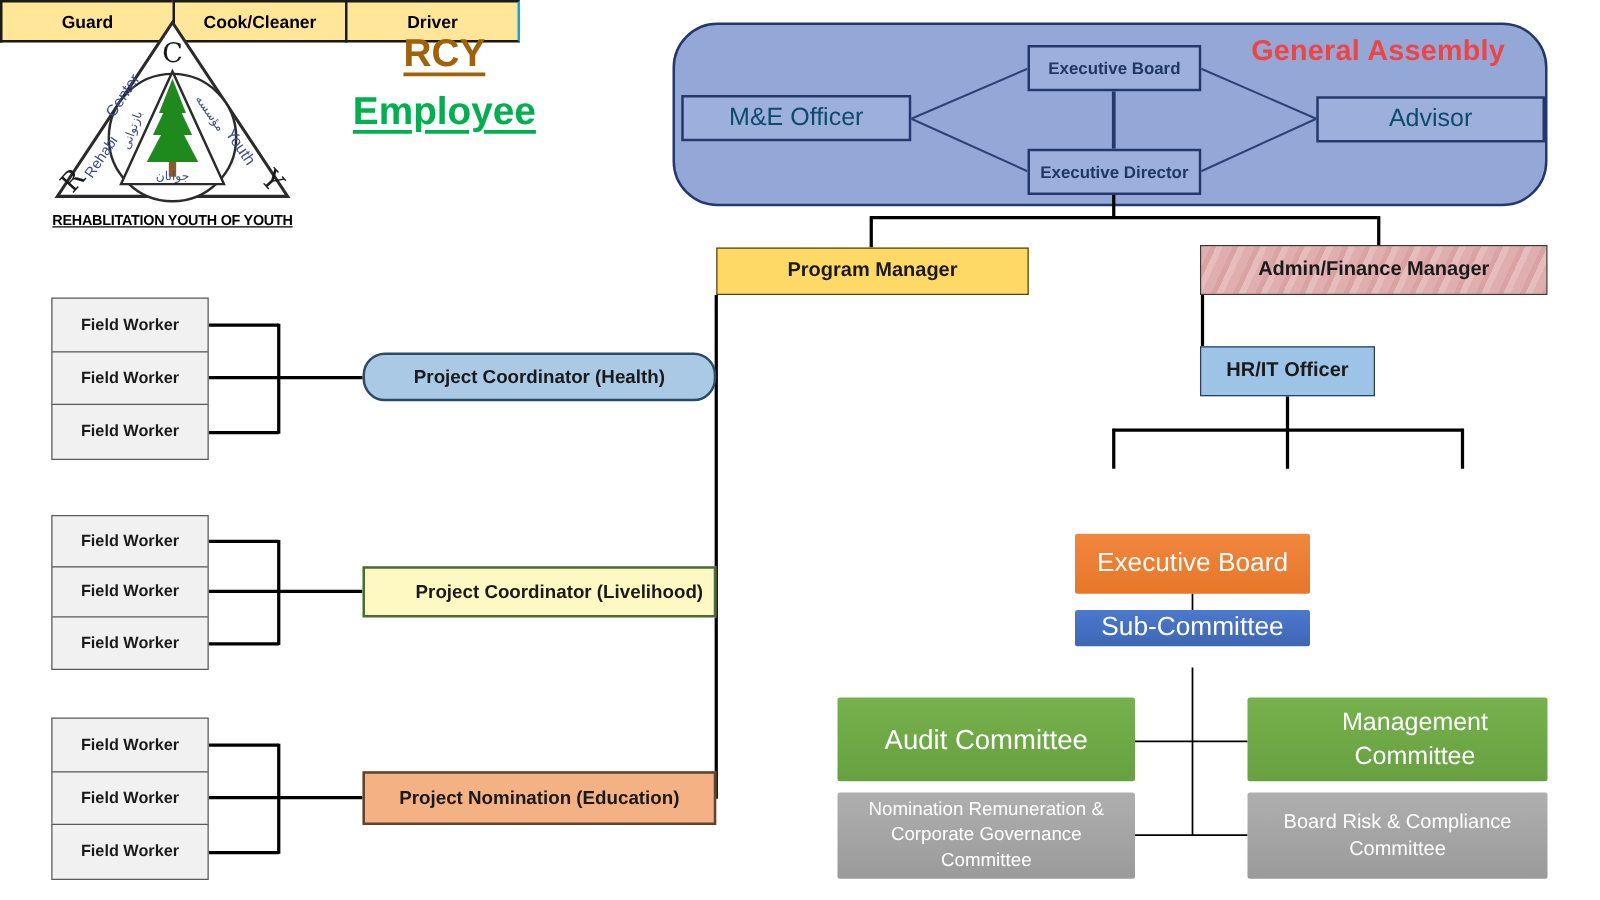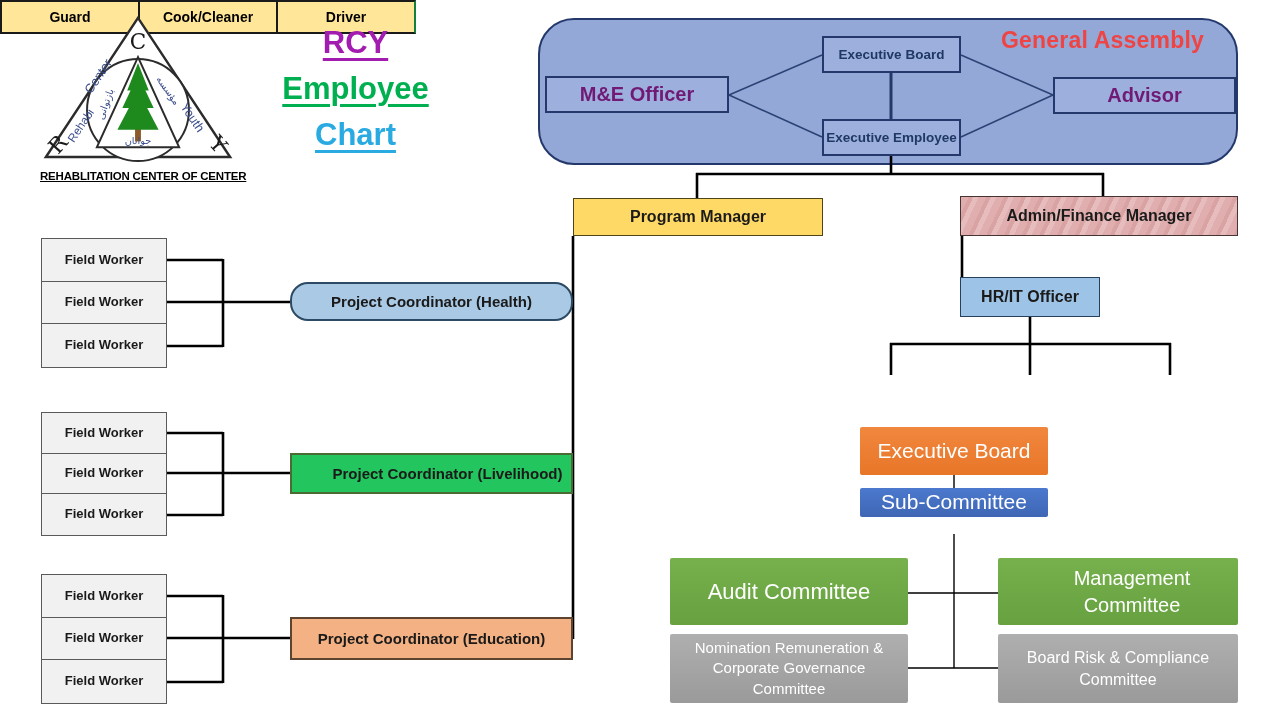--- a/index.html
+++ b/index.html
@@ -11,50 +11,50 @@
   .abs{position:absolute;}
   svg.lines{position:absolute;left:0;top:0;width:1280px;height:720px;z-index:2;pointer-events:none;}
   .box{
     position:absolute;display:flex;align-items:center;justify-content:center;
     text-align:center;font-weight:bold;color:#1a1a1a;z-index:3;line-height:1.15;
   }
   
   .title-block{left:258px;top:20px;width:195px;text-align:center;z-index:3;}
   .title-line{display:block;font-weight:800;font-size:31px;line-height:46px;
     text-decoration:underline;text-underline-offset:5px;text-decoration-thickness:2.5px;}
-  .t-black{color:#a21caf;}
+  .t-black{color:#a16207;}
   .t-green{color:#00B050;}
   .t-blue{color:#29ABE2;}
   
   .logo-wrap{left:40px;top:12px;width:196px;z-index:3;}
   .logo-caption{margin-top:2px;text-align:center;font-weight:800;font-size:11.5px;color:#000;
     text-decoration:underline;letter-spacing:-0.2px;white-space:nowrap;}
   
   .ga-container{left:538px;top:18px;width:700px;height:147px;background:#94A8D8;
     border:2.5px solid #24386B;border-radius:36px;z-index:1;}
   .ga-title{left:985px;top:25px;width:235px;height:30px;font-weight:bold;color:#ef4444;
     font-size:23px;letter-spacing:0.2px;}
   .ga-box{background:#9DB0DD;border:2px solid #24386B;color:#1F3864;}
   .ga-small{font-size:13.5px;}
-  .ga-large{font-size:20px;font-weight:bold;color:#701a75;}
+  .ga-large{font-size:20px;font-weight:normal;color:#0c4a6e;}
   
   .pm{left:573px;top:198px;width:250px;height:38px;background:#FFD966;border:1.8px solid #4d4418;font-size:16px;}
   .afm{left:960px;top:196px;width:278px;height:40px;font-size:16px;border:1.8px solid #463434;
     background:repeating-linear-gradient(115deg,#E0AEAE 0 7px,#D9A3A3 7px 11px,#E6BCBC 11px 16px);}
   .hrit{left:960px;top:277px;width:140px;height:40px;background:#9DC3E6;border:1.8px solid #27405c;font-size:16px;}
   
   .staff-row{left:822px;top:375px;width:416px;height:34px;display:flex;z-index:3;text-align:center;}
   .staff-cell{flex:1;display:flex;align-items:center;justify-content:center;background:#FFE699;
     border:2px solid #1a1a1a;border-right:none;font-weight:bold;font-size:14px;}
-  .staff-cell:last-child{border-right:2px solid #15803d;}
+  .staff-cell:last-child{border-right:2px solid #0ea5e9;}
   
   .fw{left:41px;width:126px;background:#F1F1F1;border:1.6px solid #5A5A5A;font-size:13px;}
   .coord{left:290px;width:283px;font-size:15px;}
   .coord-health{background:#A9C9E4;border:2px solid #2c4a63;}
-  .coord-live{background:#22c55e;border:2px solid #4a6b33;padding-left:32px;}
+  .coord-live{background:#fef9c3;border:2px solid #4a6b33;padding-left:32px;}
   .coord-edu{background:#F4B183;border:2px solid #5c4430;}
   
   .cmt{color:#ffffff;font-weight:normal;border-radius:2px;}
   .cmt-orange{left:860px;top:427px;width:188px;height:48px;font-size:21px;
     background:linear-gradient(#F1873E,#E87628);}
   .cmt-blue{left:860px;top:488px;width:188px;height:29px;font-size:21px;
     background:linear-gradient(#4C79CE,#3E66B4);}
   .cmt-green-l{left:670px;top:558px;width:238px;height:67px;font-size:22px;
     background:linear-gradient(#76B14D,#67A140);text-align:right;}
   .cmt-green-r{left:998px;top:558px;width:240px;height:67px;font-size:20px;
@@ -84,27 +84,26 @@
       <text x="100" y="38" font-size="22" font-family="DejaVu Serif, serif" fill="#1a1a1a" text-anchor="middle">C</text>
       <text x="24" y="140" font-size="22" font-family="DejaVu Serif, serif" fill="#1a1a1a" text-anchor="middle" transform="rotate(-48 24 140)">R</text>
       <text x="176" y="140" font-size="22" font-family="DejaVu Serif, serif" fill="#1a1a1a" text-anchor="middle" transform="rotate(48 176 140)">Y</text>
       <text x="63" y="68" font-size="13" fill="#3B4E8C" text-anchor="middle" transform="rotate(-56 63 68)">Center</text>
       <text x="45" y="118" font-size="12" fill="#3B4E8C" text-anchor="middle" transform="rotate(-56 45 118)">Rehabi</text>
       <text x="152" y="110" font-size="13" fill="#3B4E8C" text-anchor="middle" transform="rotate(56 152 110)">Youth</text>
       <text x="70" y="95" font-size="10" fill="#3B4E8C" text-anchor="middle" transform="rotate(-70 70 95)">بازتوانی</text>
       <text x="128" y="82" font-size="10" fill="#3B4E8C" text-anchor="middle" transform="rotate(55 128 82)">مؤسسه</text>
       <text x="100" y="135" font-size="10" fill="#3B4E8C" text-anchor="middle">جوانان</text>
     </svg>
-    <div class="logo-caption">REHABLITATION CENTER OF CENTER</div>
+    <div class="logo-caption">REHABLITATION YOUTH OF YOUTH</div>
   </div>
 
   <div class="abs title-block">
     <span class="title-line t-black">RCY</span>
     <span class="title-line t-green">Employee</span>
-    <span class="title-line t-blue">Chart</span>
   </div>
 
   <div class="abs ga-container"></div>
   <div class="box ga-title">General Assembly</div>
 
   <svg class="lines">
 
     <g stroke="#2A4374" stroke-width="1.6">
       <line x1="729" y1="95" x2="822" y2="55"></line>
       <line x1="729" y1="95" x2="822" y2="137"></line>
@@ -145,21 +144,21 @@
 
     <g stroke="#000000" stroke-width="1.4">
       <line x1="954" y1="475" x2="954" y2="488"></line>
       <line x1="954" y1="534" x2="954" y2="668"></line>
       <line x1="908" y1="593" x2="998" y2="593"></line>
       <line x1="908" y1="668" x2="998" y2="668"></line>
     </g>
   </svg>
 
   <div class="box ga-box ga-small" style="left:822px;top:36px;width:139px;height:37px;">Executive Board</div>
-  <div class="box ga-box ga-small" style="left:822px;top:119px;width:139px;height:37px;">Executive Employee</div>
+  <div class="box ga-box ga-small" style="left:822px;top:119px;width:139px;height:37px;">Executive Director</div>
   <div class="box ga-box ga-large" style="left:545px;top:76px;width:184px;height:37px;">M&amp;E Officer</div>
   <div class="box ga-box ga-large" style="left:1053px;top:77px;width:183px;height:37px;">Advisor</div>
 
   <div class="box pm">Program Manager</div>
   <div class="box afm">Admin/Finance Manager</div>
   <div class="box hrit">HR/IT Officer</div>
 
   <div class="staff-row">
     <div class="staff-cell">Guard</div>
     <div class="staff-cell">Cook/Cleaner</div>
@@ -172,21 +171,21 @@
   <div class="box coord coord-health" style="top:282px;height:39px;border-radius:18px;">Project Coordinator (Health)</div>
 
   <div class="box fw" style="top:412px;height:42px;">Field Worker</div>
   <div class="box fw" style="top:452.5px;height:42px;">Field Worker</div>
   <div class="box fw" style="top:493px;height:43px;">Field Worker</div>
   <div class="box coord coord-live" style="top:453px;height:41px;">Project Coordinator (Livelihood)</div>
 
   <div class="box fw" style="top:574px;height:44px;">Field Worker</div>
   <div class="box fw" style="top:616.5px;height:44px;">Field Worker</div>
   <div class="box fw" style="top:659px;height:45px;">Field Worker</div>
-  <div class="box coord coord-edu" style="top:617px;height:43px;">Project Coordinator (Education)</div>
+  <div class="box coord coord-edu" style="top:617px;height:43px;">Project Nomination (Education)</div>
 
   <div class="box cmt cmt-orange">Executive Board</div>
   <div class="box cmt cmt-blue">Sub-Committee</div>
   <div class="box cmt cmt-green-l">Audit Committee</div>
 
   <div class="box cmt cmt-green-r">
     <div>
       <span class="ln">Management</span>
       <span class="ln">Committee</span>
     </div>

